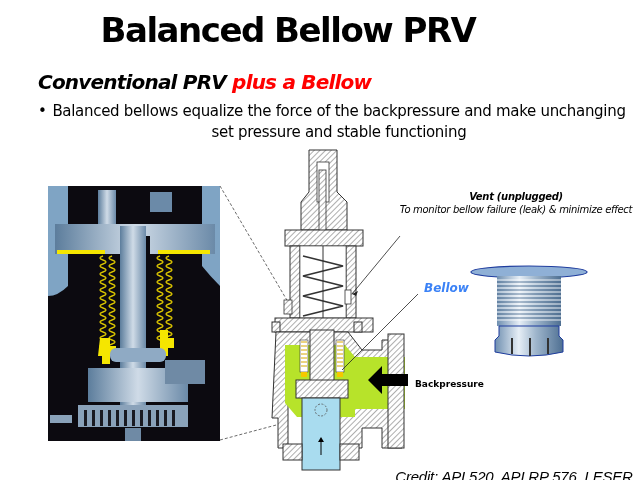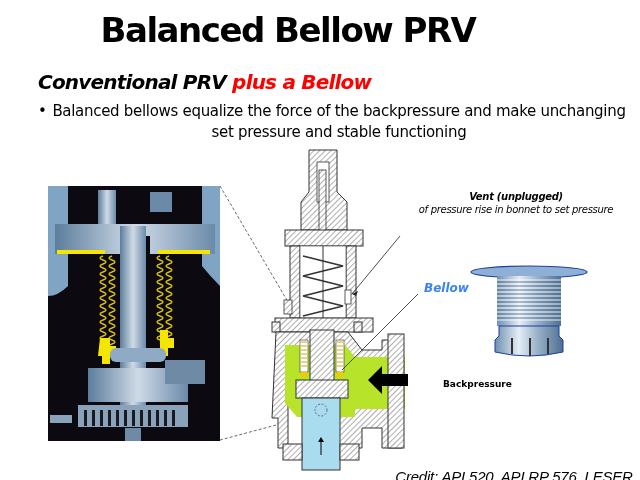--- a/index.html
+++ b/index.html
@@ -8,21 +8,21 @@
   #title { left:0; width:576px; top:10px; text-align:center; font-family:"DejaVu Sans", sans-serif; font-weight:bold; font-size:34px; letter-spacing:-1.5px; color:#000; }
   #subtitle { left:38px; top:70px; font-family:"DejaVu Sans", sans-serif; font-style:italic; font-weight:bold; font-size:20px; letter-spacing:-0.8px; color:#000; }
   #subtitle .red { color:#ff0000; }
   #bullet { left:38px; top:101px; width:590px; font-family:"DejaVu Sans", sans-serif; font-size:15px; line-height:21px; color:#000; letter-spacing:-0.3px; }
   #bullet .dot { position:absolute; left:0; top:0; }
   #bullet .txt { margin-left:12px; display:block; }
   .note { font-family:"DejaVu Sans", sans-serif; font-style:italic; font-size:10px; line-height:13px; color:#000; letter-spacing:-0.3px; }
   #vent { left:396px; top:190px; width:240px; }
   #vent .h { font-weight:bold; }
   #bellow-label { left:424px; top:281px; font-family:"DejaVu Sans", sans-serif; font-style:italic; font-weight:bold; font-size:12px; color:#3b82f6; }
-  #bp-label { left:415px; top:379px; font-family:"DejaVu Sans", sans-serif; font-size:9px; font-weight:bold; color:#000;margin-left:28px; }
+  #bp-label { left:415px; top:379px; font-family:"DejaVu Sans", sans-serif; font-size:9px; font-weight:bold; color:#000; }
   #credit { left:392px; top:468px; font-family:Liberation Sans, sans-serif; font-style:italic; font-size:15px; color:#000; letter-spacing:-0.2px; }
   svg { position:absolute; left:0; top:0; }
 </style>
 </head>
 <body>
 
 <div id="title" class="abs">Balanced Bellow PRV</div>
 
 <div id="subtitle" class="abs">
   <span>Conventional PRV </span><span class="red">plus a Bellow</span>
@@ -194,18 +194,18 @@
     </g>
     <path d="M499 326 h60 v10 l4 4 v12 q-34 8 -68 0 v-12 l4 -4z" fill="url(#steel)" stroke="#1f3d9e" stroke-width="1"></path>
     <line x1="512" y1="338" x2="512" y2="354" stroke="#333" stroke-width="2"></line>
     <line x1="530" y1="338" x2="530" y2="356" stroke="#333" stroke-width="2"></line>
     <line x1="548" y1="338" x2="548" y2="354" stroke="#333" stroke-width="2"></line>
   </g>
 </svg>
 
 <div id="vent" class="abs note">
   <div class="h">Vent (unplugged)</div>
-  <div>of pressure rise in bonnet to set pressure</div>
+  <div>To  monitor bellow failure (leak) &amp; minimize effect</div>
 </div>
 
 <div id="bellow-label" class="abs">Bellow</div>
 <div id="bp-label" class="abs">Backpressure</div>
 <div id="credit" class="abs">Credit: API 520, API RP 576, LESER, PENTAIR, Enfourtech</div>
 
 </body></html>

